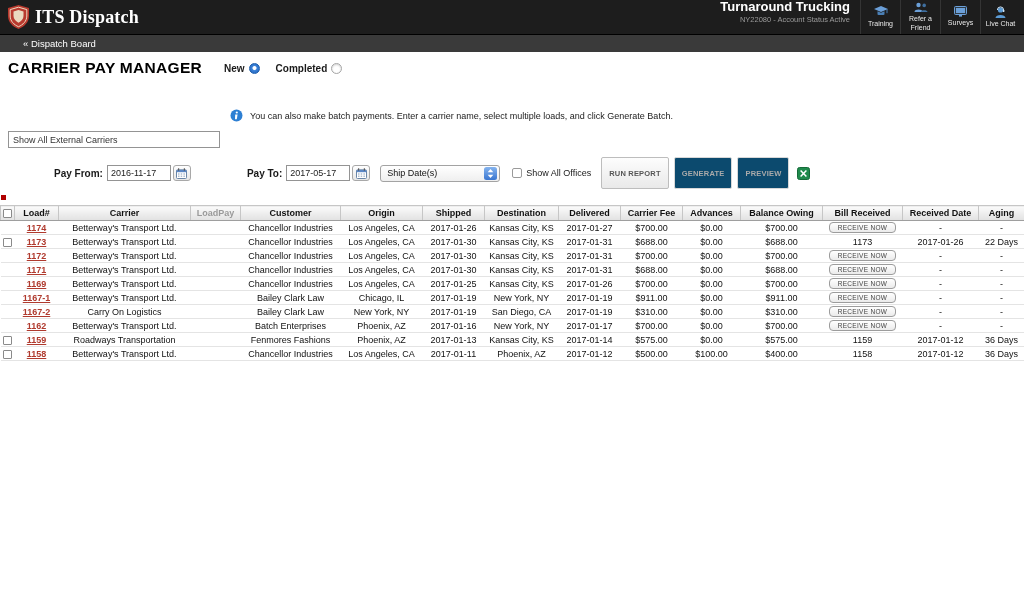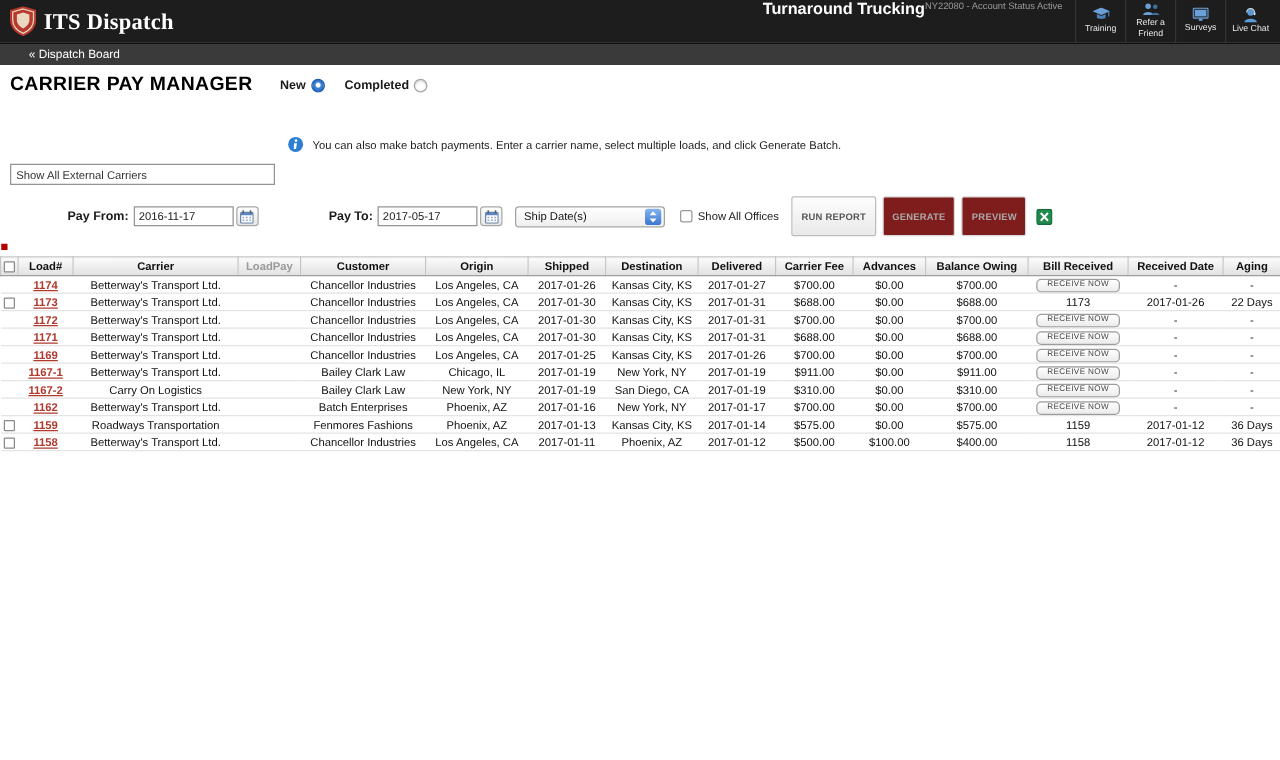--- a/index.html
+++ b/index.html
@@ -5,21 +5,21 @@
   * { margin:0; padding:0; box-sizing:border-box; }
   html,body { width:1024px; height:608px; }
   body { font-family:"Liberation Sans", sans-serif; background:#fff; color:#1a1a1a; font-size:9px; overflow:hidden; }
   a { text-decoration:none; color:inherit; }
 
   
   .topbar { height:34px; background:#1d1d1d; display:flex; align-items:center; justify-content:space-between; padding:0 4px 0 8px; }
   .brand { display:flex; align-items:center; gap:6px; }
   .brand-text { font-family:"Liberation Serif", serif; font-weight:bold; font-size:18px; color:#fff; letter-spacing:.2px; }
   .top-right { display:flex; align-items:stretch; height:100%; }
-  .company-block { text-align:right; display:flex; margin-right:10px; }
+  .company-block { text-align:right; display:flex; flex-direction:column; margin-right:10px; }
   .company-name { color:#fff; font-size:13px; font-weight:bold; line-height:1.15; }
   .account-status { color:#9a9a9a; font-size:7.5px; }
   .top-nav { display:flex; align-items:stretch; }
   .nav-item { width:40px; display:flex; flex-direction:column; align-items:center; justify-content:center; gap:2px; color:#e9e9e9; font-size:7px; line-height:1.15; text-align:center; border-left:1px solid #343434; padding:2px 1px; cursor:pointer; }
 
   
   .crumbbar { height:18px; background:#3a3a3a; display:flex; align-items:center; padding:0 23px; border-top:1px solid #000; }
   .crumb-link { color:#fff; font-size:9.5px; cursor:pointer; }
 
   
@@ -31,29 +31,29 @@
   .radio.selected { border:1px solid #1d5fae; background:radial-gradient(circle at 50% 45%, #ffffff 0 1.5px, #3b82d8 2.5px, #2a6cc4 5px); }
   .radio.unselected { border:1px solid #a5a5a5; background:#fff; box-shadow:inset 0 1px 2px rgba(0,0,0,.18); }
 
   .search-row { display:flex; align-items:center; padding:4px 8px 3px 8px; }
   .carrier-input { width:212px; height:17px; border:1px solid #949494; font:9px "Liberation Sans",sans-serif; color:#333; padding:0 4px;margin-top:48px; }
   .info-icon-wrap { margin-left:10px; display:flex; align-items:center; }
   .hint { font-size:9px; color:#222; margin-left:7px;text-align:right; }
 
   .filter-row { display:flex; align-items:center; padding:6px 8px 4px 8px; }
   .flabel { font-size:10px; font-weight:bold; margin-right:4px;padding-left:46px; }
-  .date-input { width:80px; height:16px; border:1px solid #949494; font:9px "Liberation Sans",sans-serif; color:#222; padding:0 3px; }
+  .date-input { width:64px; height:16px; border:1px solid #949494; font:9px "Liberation Sans",sans-serif; color:#222; padding:0 3px; }
   .cal-btn { width:18px; height:16px; border:1px solid #a8a8a8; background:linear-gradient(#ffffff,#e6e6e6); border-radius:3px; display:flex; align-items:center; justify-content:center; padding:0; margin:0 10px 0 2px; cursor:pointer; }
   .select-box { width:120px; height:17px; border:1px solid #a3a3a3; background:linear-gradient(#ffffff,#efefef); border-radius:3px; display:flex; align-items:center; justify-content:space-between; padding:0 2px 0 6px; margin-right:12px; cursor:pointer; }
   .select-text { font-size:9px; color:#111; }
   .select-stepper { width:13px; height:13px; border-radius:2.5px; background:linear-gradient(#85b4ef,#3a76d0); display:flex; align-items:center; justify-content:center; }
   .cbx { width:10px; height:10px; border:1px solid #9a9a9a; background:#fff; border-radius:2px; display:inline-block; margin-right:4px; cursor:pointer; }
   .offices-label { font-size:9px; margin-right:10px; }
   .tool-btn { height:32px; padding:0 7px; font:bold 7.5px "Liberation Sans",sans-serif; letter-spacing:.2px; color:#555; background:linear-gradient(#fdfdfd,#e9e9e9); border:1px solid #bdbdbd; border-radius:2px; margin-right:5px; cursor:pointer; }
-  .tool-btn.disabled { color:#aaa; border-color:#d8d8d8; background:#7f1d1d; }
+  .tool-btn.disabled { color:#aaa; border-color:#d8d8d8; background:#0c4a6e; }
   .excel-btn { border:none; background:none; padding:0; margin-left:3px; cursor:pointer; display:flex; align-items:center; }
 
   .red-marker { width:5px; height:5px; background:#b00000; margin:2px 0 0 1px; }
 
   
   .grid { width:1024px; table-layout:fixed; border-collapse:collapse; margin-top:5px; }
   .grid th { height:15px; background:linear-gradient(#fbfbfb,#e1e1e1); border:1px solid #c6c6c6; border-bottom:1px solid #9e9e9e; font-size:9px; font-weight:bold; color:#111; text-align:center; padding:0 1px; white-space:nowrap; overflow:hidden; }
   .grid th.muted-head { color:#9a9a9a; }
   .grid td { height:14px; font-size:9px; color:#111; text-align:center; border-bottom:1px solid #e4e4e4; padding:0 2px; white-space:nowrap; overflow:hidden; }
   .load-link { color:#b03a2e; font-weight:bold; text-decoration:underline; cursor:pointer; }

